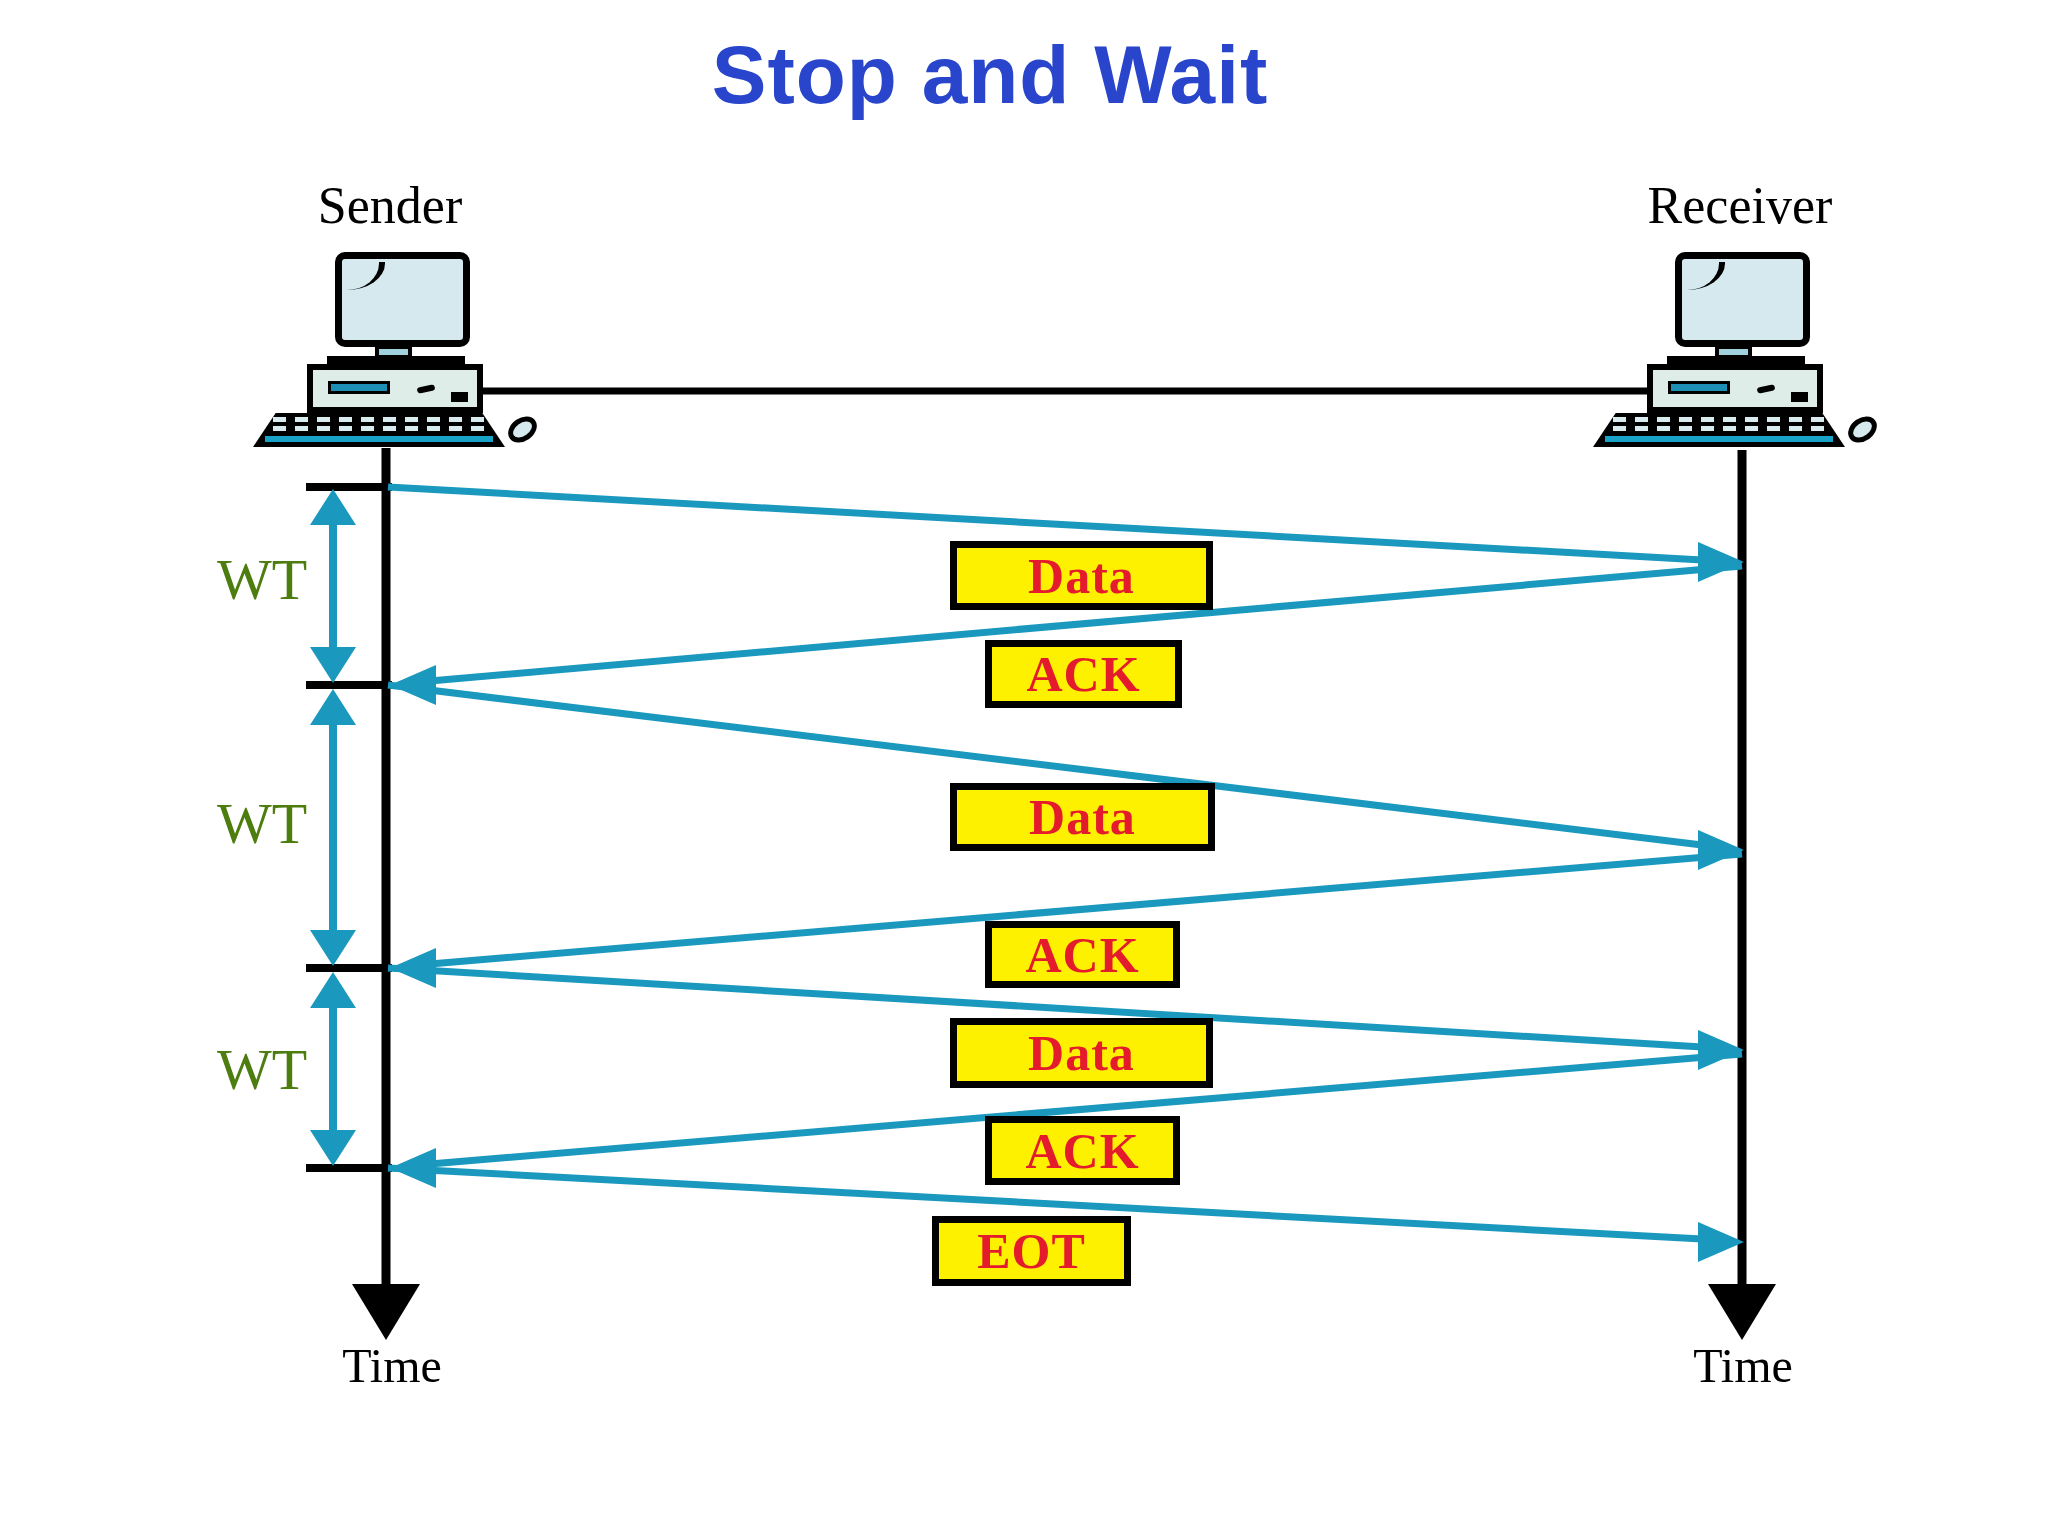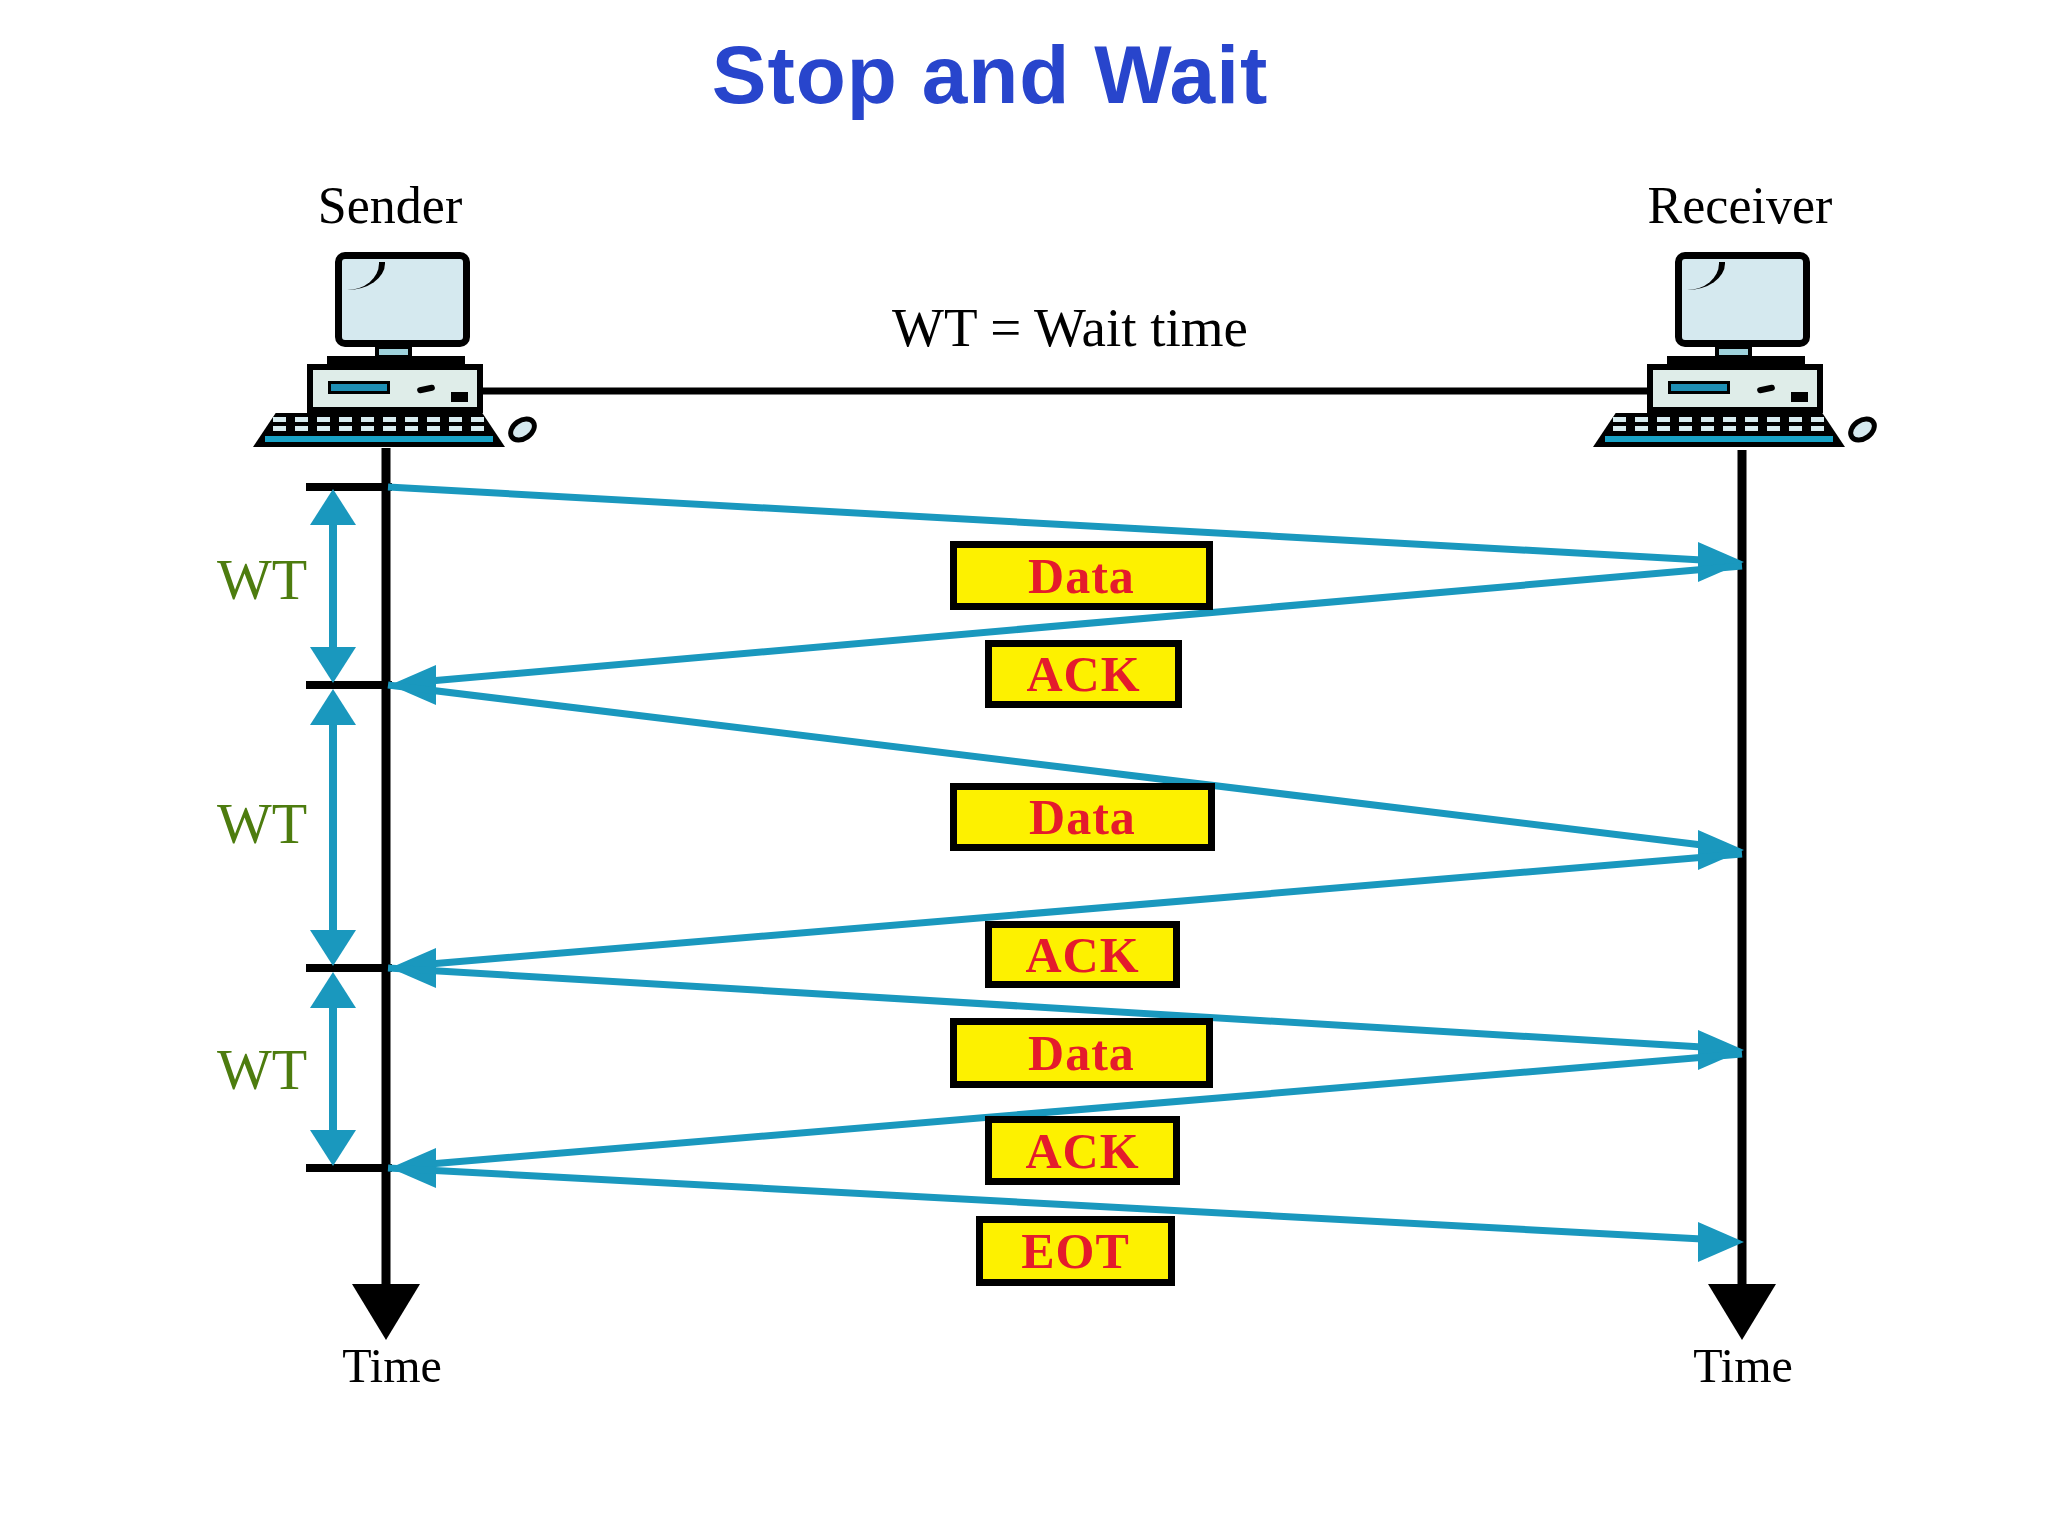--- a/index.html
+++ b/index.html
@@ -121,21 +121,20 @@
     <line x1="333" y1="1006" x2="333" y2="1132" stroke="#1A98BE" stroke-width="8"></line>
     <polygon points="333,972 310,1008 356,1008" fill="#1A98BE"></polygon>
     <polygon points="333,1166 310,1130 356,1130" fill="#1A98BE"></polygon>
   </svg>
 
   <div class="title">Stop and Wait</div>
 
   <div class="host-label" style="left:1590px; top:176px;">Receiver</div>
   <div class="host-label" style="left:240px; top:176px;">Sender</div>
 
-  <div class="legend">WT = Wait time</div>
 
   <div class="computer" style="left:235px; top:252px;">
     <div class="monitor">
         <div class="screen-fold"></div>
       </div>
     <div class="stand"></div>
     <div class="stand-base"></div>
     <div class="cpu">
       <div class="slot"></div>
       <div class="squiggle"></div>
@@ -171,18 +170,18 @@
   <div class="wt-label" style="top:546px;">WT</div>
   <div class="wt-label" style="top:790px;">WT</div>
   <div class="wt-label" style="top:1036px;">WT</div>
 
   <div class="mbox" style="left:950px; top:493px; width:263px; height:69px;">Data</div>
   <div class="mbox" style="left:985px; top:592px; width:197px; height:68px;">ACK</div>
   <div class="mbox" style="left:950px; top:735px; width:265px; height:68px;">Data</div>
   <div class="mbox" style="left:985px; top:873px; width:195px; height:67px;">ACK</div>
   <div class="mbox" style="left:950px; top:970px; width:263px; height:70px;">Data</div>
   <div class="mbox" style="left:985px; top:1068px; width:195px; height:69px;">ACK</div>
-  <div class="mbox" style="left:976px; top:1168px; width:199px; height:70px;">EOT</div>
+  <div class="mbox" style="left:932px; top:1168px; width:199px; height:70px;">EOT</div>
 
   <div class="time-label" style="left:312px; top:1338px;">Time</div>
   <div class="time-label" style="left:1663px; top:1338px;">Time</div>
 
 </div>
 
 </body></html>

